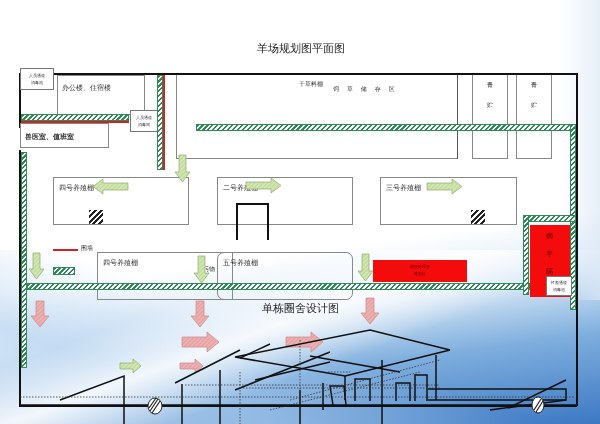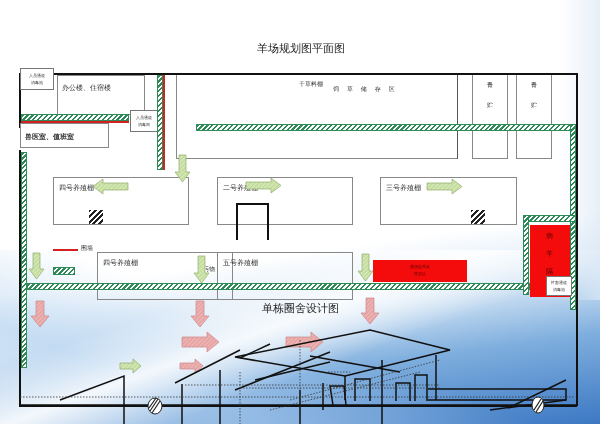--- a/index.html
+++ b/index.html
@@ -87,21 +87,21 @@
 </div>
 <div class="box" style="left:217px;top:177px;width:136px;height:48px;border-color:#888;">
   <div class="lbl" style="left:5px;top:5px;">二号养殖棚</div>
 </div>
 <div class="box" style="left:380px;top:177px;width:137px;height:48px;border-color:#888;">
   <div class="lbl" style="left:5px;top:5px;text-align:center;">三号养殖棚</div>
 </div>
 <div class="box" style="left:53px;top:252px;width:136px;height:48px;border-color:#888;margin-left:44px;">
   <div class="lbl" style="left:5px;top:5px;">四号养殖棚</div>
 </div>
-<div class="box" style="left:217px;top:252px;width:136px;height:48px;border-color:#888;">
+<div class="box" style="left:217px;top:252px;width:136px;height:48px;border-color:#888;border-radius:7px;">
   <div class="lbl" style="left:5px;top:5px;">五号养殖棚</div>
 </div>
 <div class="lbl" style="left:203px;top:265px;font-size:6px;">污物</div>
 
 <div class="redline" style="left:53px;top:249px;width:25px;height:2px;"></div>
 <div class="lbl" style="left:81px;top:244px;font-size:6px;">围墙</div>
 <div class="hatch" style="left:53px;top:267px;width:22px;height:8px;"></div>
 
 <div class="hatch" style="left:27px;top:283px;width:503px;height:7px;"></div>
 

